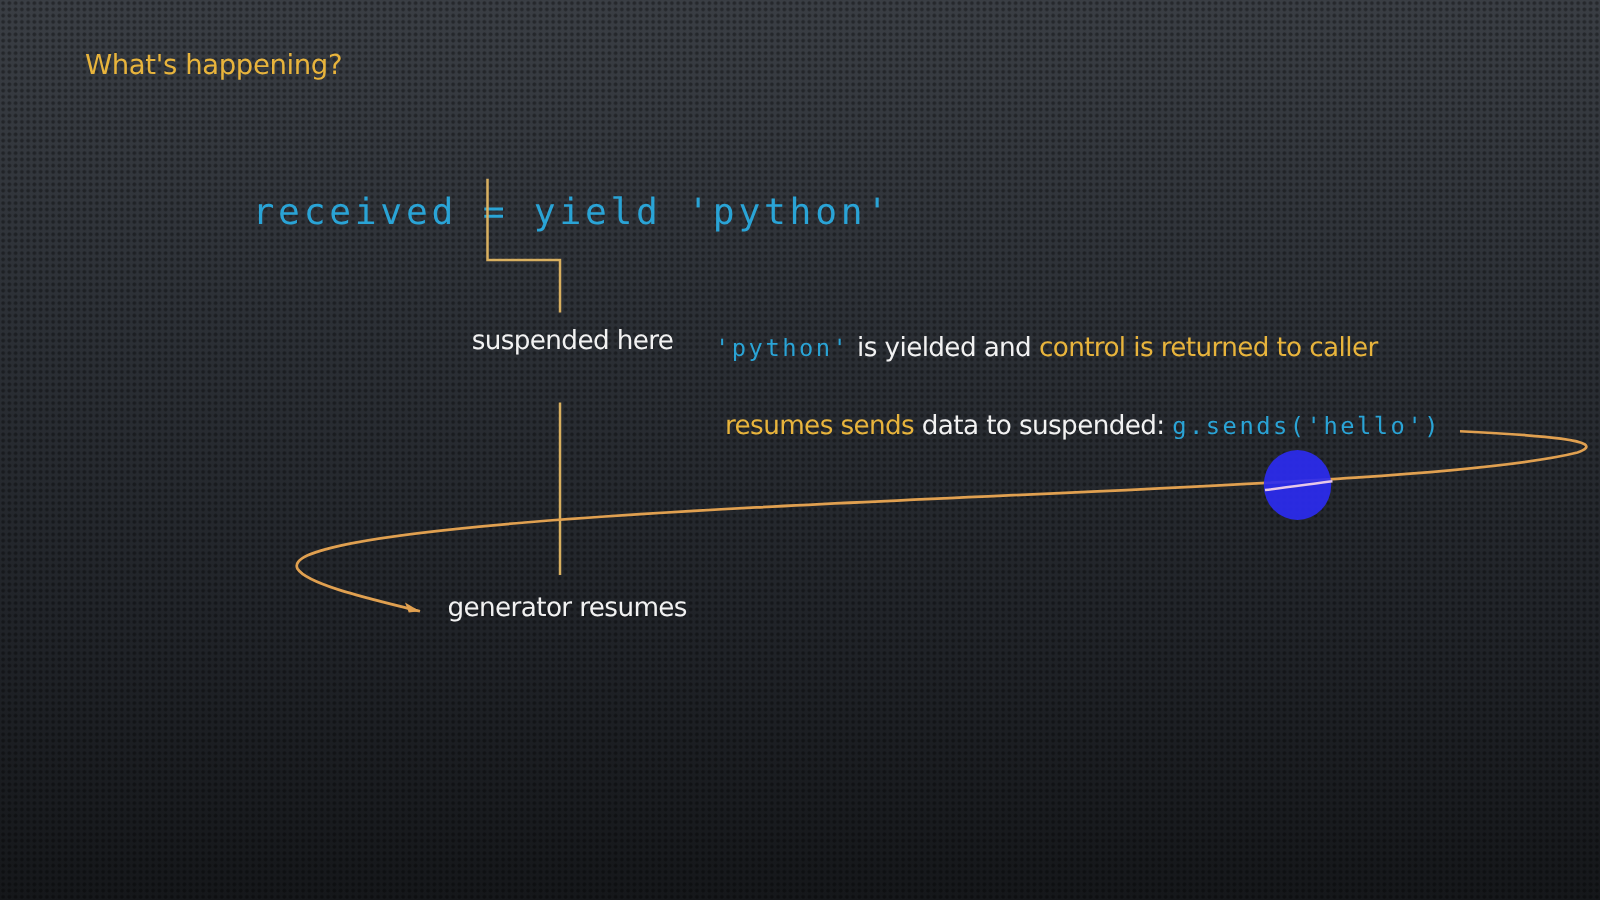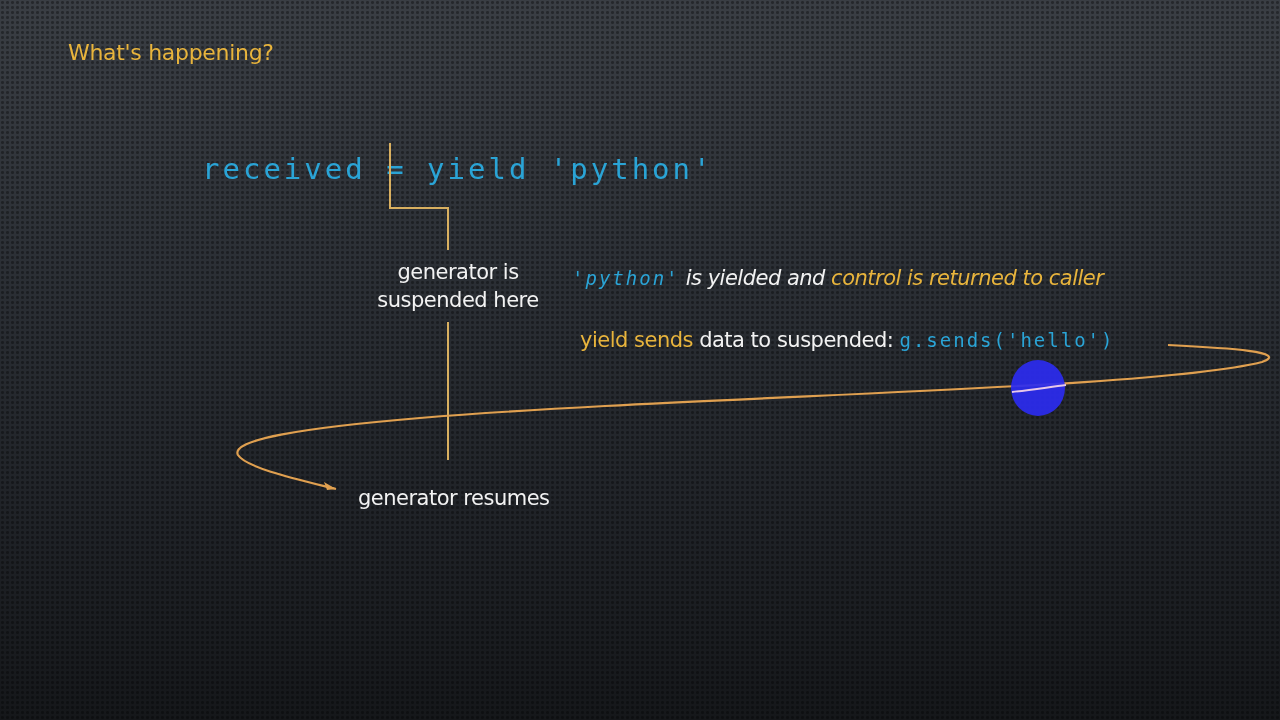--- a/index.html
+++ b/index.html
@@ -10,23 +10,23 @@
       radial-gradient(circle at 50% 50%, rgba(0,0,0,0.35) 1.2px, transparent 1.8px),
       linear-gradient(180deg, #3a3e44 0%, #2c3036 35%, #202328 70%, #15171a 100%);
     background-size: 5px 5px, 100% 100%;
     font-family:"DejaVu Sans", sans-serif;
   }
   .abs { position:absolute; white-space:nowrap; }
   .heading { left:68px; top:40px; font-size:22px; color:#e8b43c; letter-spacing:-0.3px; }
   .code-line { left:186px; top:152px; font-family:"DejaVu Sans Mono", monospace; font-size:29px; color:#2aa4d6; letter-spacing:3px;margin-left:16px; }
   .label-white { color:#f2f2f2; font-size:21px; letter-spacing:-0.5px; }
   .susp { left:360px; top:258px; text-align:center; line-height:28px; width:196px; }
-  .line1 { left:572px; top:266px; font-size:21px; letter-spacing:-0.5px;font-style:italic; }
+  .line1 { left:572px; top:266px; font-size:21px; letter-spacing:-0.5px; }
   .line2 { left:580px; top:328px; font-size:21px; letter-spacing:-0.5px; }
-  .resumes { left:358px; top:474px;margin-top:12px; }
+  .resumes { left:358px; top:474px; }
   .mono-blue { font-family:"DejaVu Sans Mono", monospace; color:#2aa4d6; font-size:19px; letter-spacing:2px; }
   .orange { color:#e8b43c; }
   .white { color:#f2f2f2; }
   svg.overlay { position:absolute; left:0; top:0; }
 </style>
 </head>
 <body>
 
 <div class="abs heading">What's happening?</div>
 
@@ -39,25 +39,24 @@
   <line x1="448" y1="322" x2="448" y2="460" stroke="#d9b060" stroke-width="2"></line>
 
   <path d="M1168 345 C 1230 348, 1290 352, 1262 362 C 1150 390, 700 395, 420 418 C 300 428, 230 440, 238 455 C 246 468, 300 480, 336 489" stroke="#e0a050" stroke-width="2.2" fill="none"></path>
   <path d="M336 489 L324 482 L327 490 Z" fill="#e0a050"></path>
 
   <ellipse cx="1038" cy="388" rx="27" ry="28" fill="#2b2bf0" opacity="0.92"></ellipse>
   <path d="M1012 392 C 1030 390, 1050 387, 1066 385" stroke="#e8c8e8" stroke-width="2" fill="none"></path>
 </svg>
 
 <div class="abs label-white susp">
-  <div>generator is</div>
   <div>suspended here</div>
 </div>
 
 <div class="abs line1">
   <span class="mono-blue">'python'</span><span class="white"> is yielded and </span><span class="orange">control is returned to caller</span>
 </div>
 
 <div class="abs line2">
-  <span class="orange">yield sends</span><span class="white"> data to suspended: </span><span class="mono-blue">g.sends('hello')</span>
+  <span class="orange">resumes sends</span><span class="white"> data to suspended: </span><span class="mono-blue">g.sends('hello')</span>
 </div>
 
 <div class="abs label-white resumes">generator resumes</div>
 
 </body></html>

